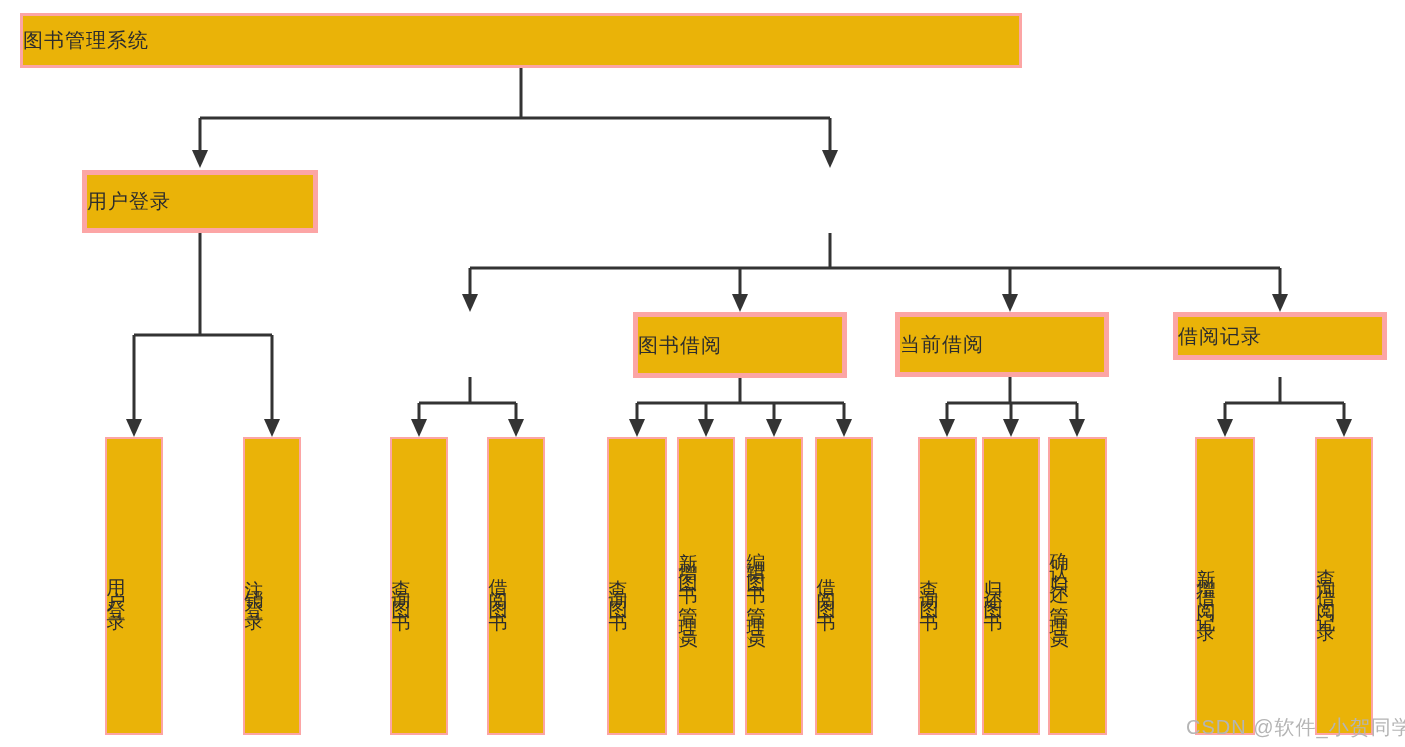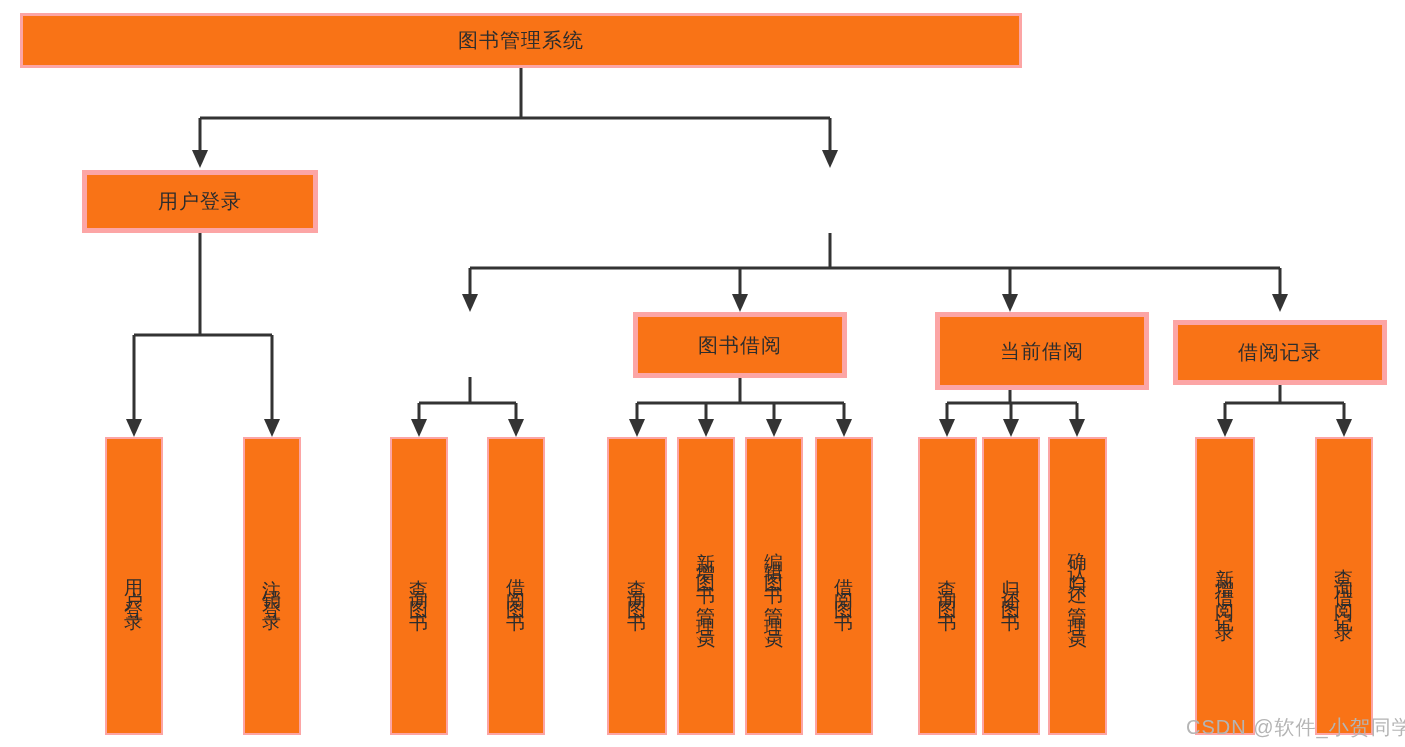--- a/index.html
+++ b/index.html
@@ -13,26 +13,25 @@
     overflow: hidden;
   }
   svg.connectors {
     position: absolute;
     left: 0; top: 0;
     width: 1405px; height: 747px;
     z-index: 1;
   }
   .node {
     position: absolute;
-    background: #f97316;
+    background: #eab308;
     border: 5px solid #fca5a5;
     box-sizing: border-box;
     display: flex;
     align-items: center;
-    justify-content: center;
     z-index: 2;
   }
   .box-h { font-size: 20px; letter-spacing: 1px; white-space: nowrap; }
   .box-root { border-width: 3px; }
   .box-v {
     top: 437px;
     width: 58px;
     height: 298px;
     border-width: 2.5px;
   }
@@ -95,24 +94,24 @@
     <span>图书管理系统</span>
   </div>
 
   <div class="node box-h" style="left:82px;top:170px;width:236px;height:63px">
     <span>用户登录</span>
   </div>
 
   <div class="node box-h" style="left:633px;top:312px;width:214px;height:66px">
     <span>图书借阅</span>
   </div>
-  <div class="node box-h" style="left:935px;top:312px;width:214px;height:78px">
+  <div class="node box-h" style="left:895px;top:312px;width:214px;height:65px">
     <span>当前借阅</span>
   </div>
-  <div class="node box-h" style="left:1173px;top:320px;width:214px;height:65px">
+  <div class="node box-h" style="left:1173px;top:312px;width:214px;height:48px">
     <span>借阅记录</span>
   </div>
 
   <div class="node box-v" style="left:105px">
     <span class="vtext">用户登录</span>
   </div>
   <div class="node box-v" style="left:243px">
     <span class="vtext">注销登录</span>
   </div>
 

